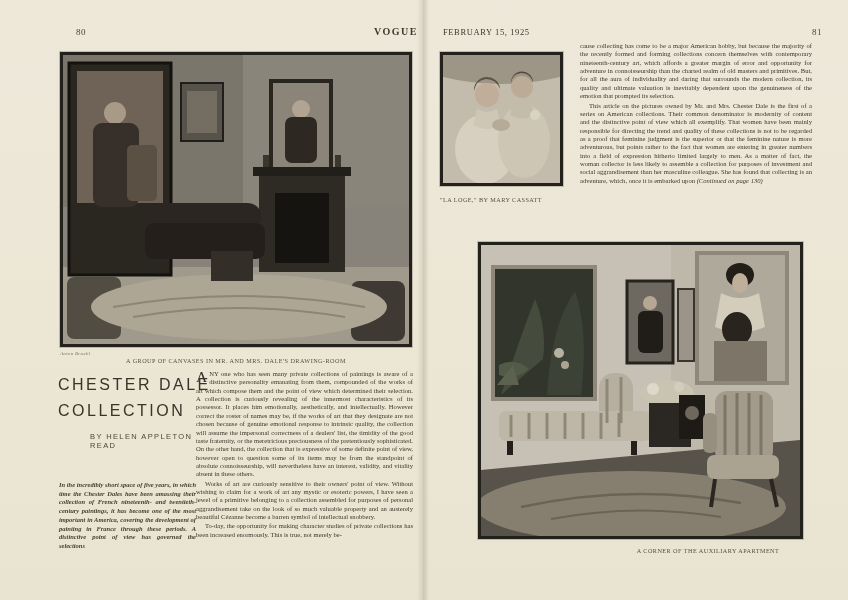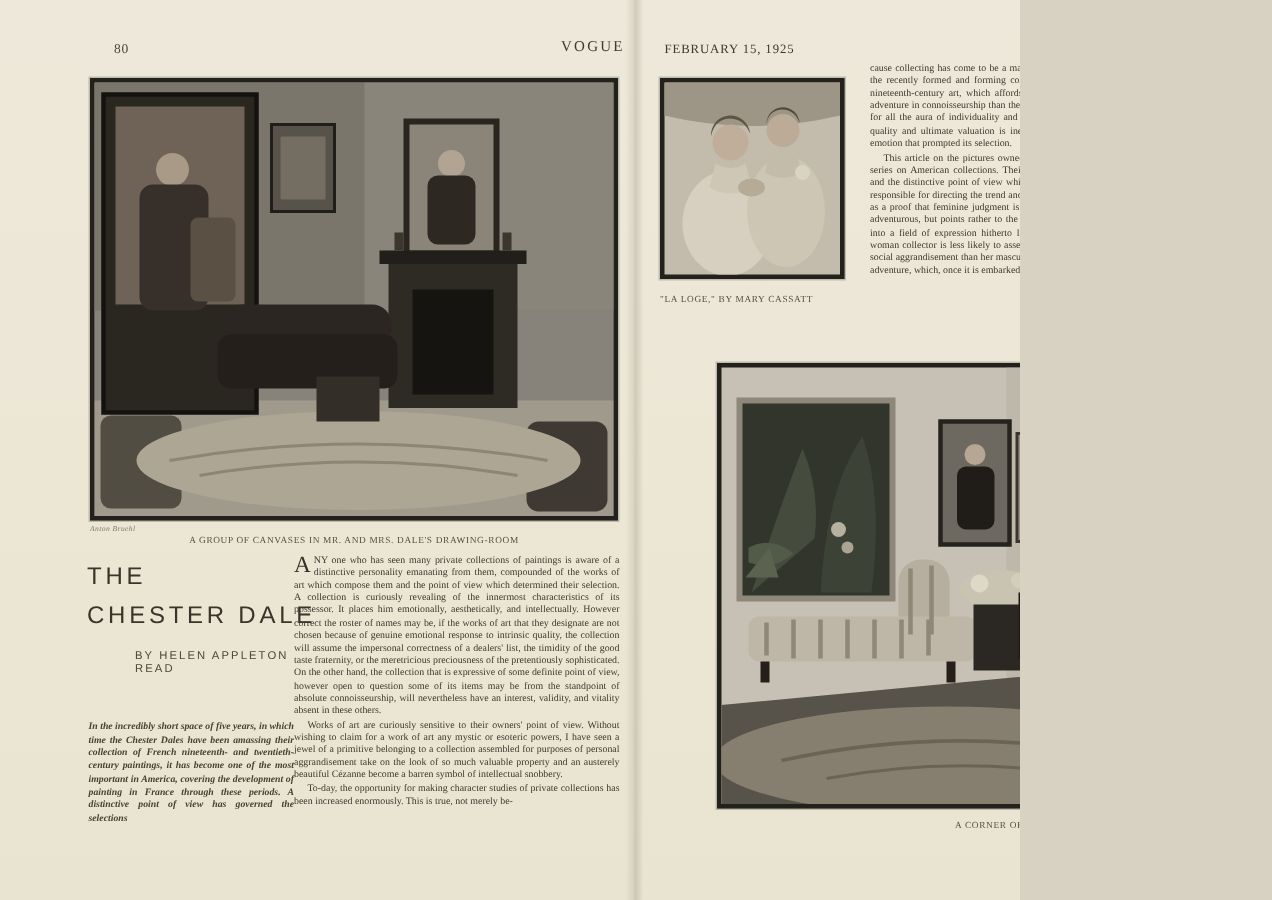--- a/index.html
+++ b/index.html
@@ -3,32 +3,32 @@
 <meta charset="utf-8">
 <style>
   html,body{margin:0;padding:0;}
   body{
     width:848px;height:600px;
     background:#d8d2c2;
     font-family:"Liberation Serif", serif;
     -webkit-font-smoothing:antialiased;
   }
   .spread{
-    position:relative;width:680px;height:600px;overflow:hidden;
+    position:relative;width:848px;height:600px;overflow:hidden;
     background:linear-gradient(180deg,#ede8d9 0%,#ece6d5 55%,#e9e3d1 100%);
     color:#3d372e;
   }
   .gutter-shadow{
     position:absolute;left:417px;top:0;width:12px;height:600px;
     background:linear-gradient(90deg,rgba(60,50,35,0) 0%,rgba(60,50,35,0.10) 45%,rgba(60,50,35,0.16) 55%,rgba(60,50,35,0) 100%);
     pointer-events:none;
   }
   
   .folio{position:absolute;font-size:9px;letter-spacing:0.5px;color:#4a443a;}
-  .masthead{position:absolute;top:26px;left:374px;font-size:10px;font-weight:normal;letter-spacing:1.5px;color:#3f3930;}
+  .masthead{position:absolute;top:26px;left:374px;font-size:10px;font-weight:bold;letter-spacing:1.5px;color:#3f3930;}
   .issue-date{position:absolute;top:27px;left:443px;font-size:8.5px;letter-spacing:0.6px;color:#45403
 6;}
   
   .photo{position:absolute;border:3px solid #23211c;box-sizing:border-box;background:#8d887e;box-shadow:0 0 0 1px rgba(60,55,45,0.25);}
   .photo svg{display:block;width:100%;height:100%;}
   .credit{position:absolute;left:60px;top:351px;font-size:5px;font-style:italic;color:#7c766a;letter-spacing:0.3px;}
   .caption{position:absolute;font-size:6.2px;letter-spacing:0.45px;color:#574f44;}
   .caption.center{text-align:center;}
   
   .title-block{position:absolute;left:58px;top:372px;width:142px;color:#3a342a;}
@@ -96,22 +96,22 @@
       <ellipse cx="176" cy="252" rx="148" ry="33" fill="#ada694"></ellipse>
       <path d="M50,252 q126,-22 252,0" stroke="#8d8575" stroke-width="2" fill="none"></path>
       <path d="M70,262 q106,-18 212,0" stroke="#8d8575" stroke-width="2" fill="none"></path>
       <rect x="148" y="196" width="42" height="30" fill="#332e27"></rect>
     </svg>
   </div>
   <div class="credit">Anton Bruehl</div>
   <div class="caption center" style="left:60px;top:357px;width:352px;">A GROUP OF CANVASES IN MR. AND MRS. DALE'S DRAWING-ROOM</div>
 
   <div class="title-block">
-    <div class="title-line">THE</div>
     <div class="title-line">CHESTER DALE</div>
+    <div class="title-line">COLLECTION</div>
     <div class="byline">BY HELEN APPLETON READ</div>
   </div>
 
   <div class="intro-box">In the incredibly short space of five years, in which time the Chester Dales have been amassing their collection of French nineteenth- and twentieth-century paintings, it has become one of the most important in America, covering the development of painting in France through these periods. A distinctive point of view has governed the selections</div>
 
   <div class="bodycol left-body">
     <p><span class="dropcap">A</span><span>NY one who has seen many private collections of paintings is aware of a distinctive personality emanating from them, compounded of the works of art which compose them and the point of view which determined their selection. A collection is curiously revealing of the innermost characteristics of its possessor. It places him emotionally, aesthetically, and intellectually. However correct the roster of names may be, if the works of art that they designate are not chosen because of genuine emotional response to intrinsic quality, the collection will assume the impersonal correctness of a dealers' list, the timidity of the good taste fraternity, or the meretricious preciousness of the pretentiously sophisticated. On the other hand, the collection that is expressive of some definite point of view, however open to question some of its items may be from the standpoint of absolute connoisseurship, will nevertheless have an interest, validity, and vitality absent in these others.</span></p>
     <p>Works of art are curiously sensitive to their owners' point of view. Without wishing to claim for a work of art any mystic or esoteric powers, I have seen a jewel of a primitive belonging to a collection assembled for purposes of personal aggrandisement take on the look of so much valuable property and an austerely beautiful Cézanne become a barren symbol of intellectual snobbery.</p>
     <p>To-day, the opportunity for making character studies of private collections has been increased enormously. This is true, not merely be-</p>
   </div>

